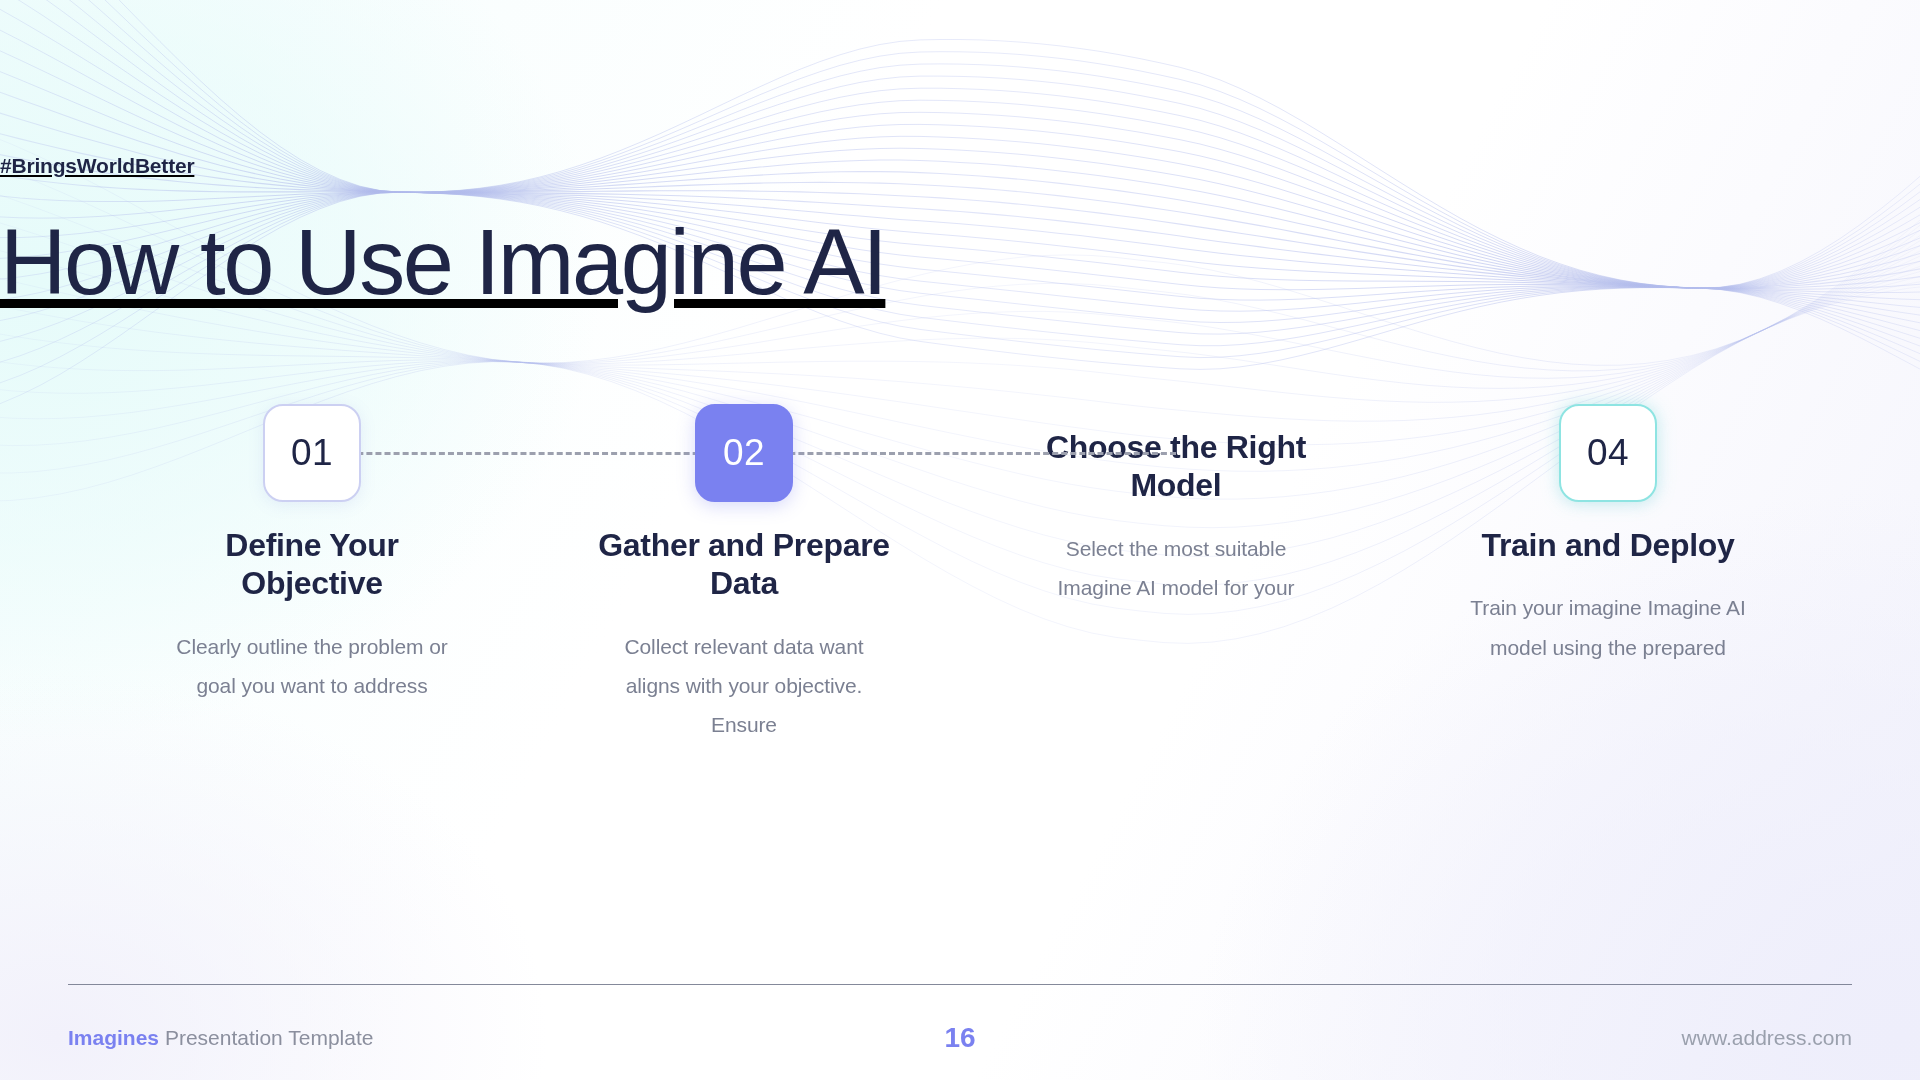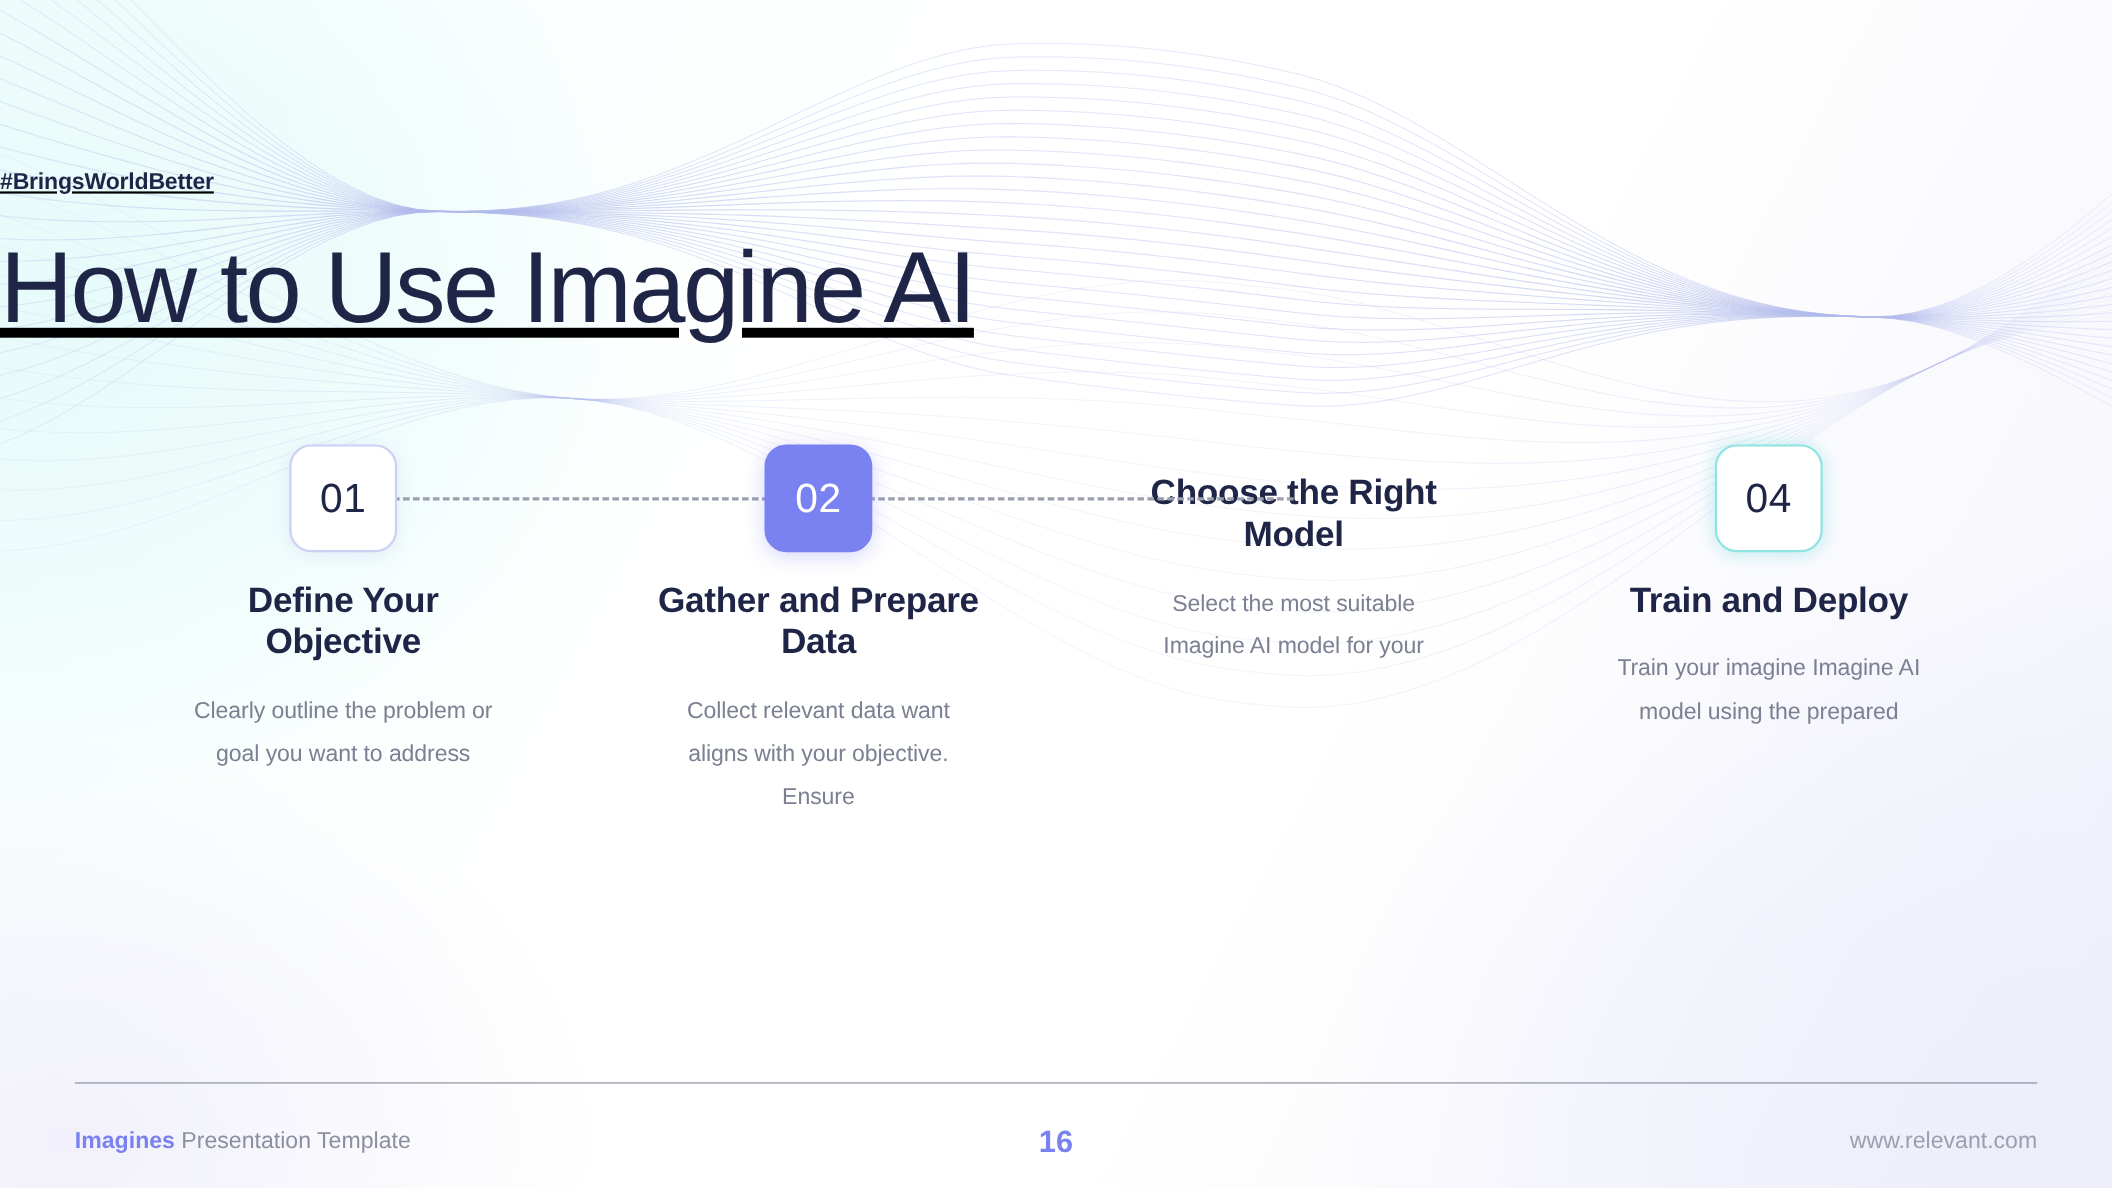--- a/index.html
+++ b/index.html
@@ -325,17 +325,17 @@
   </div>
 
   <div class="footer">
     <div class="footer-rule"></div>
     <div class="footer-inner">
       <div class="footer-left">
         <span class="footer-brand">Imagines </span>
         <span>Presentation Template</span>
       </div>
       <div class="footer-page">16</div>
-      <div class="footer-right">www.relevant.com</div>
+      <div class="footer-right">www.address.com</div>
     </div>
   </div>
 
 </div>
 
 </body></html>

